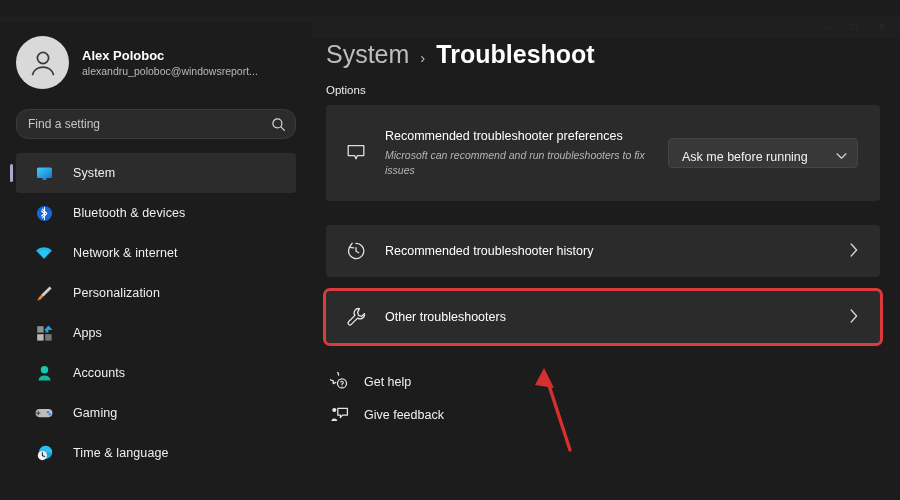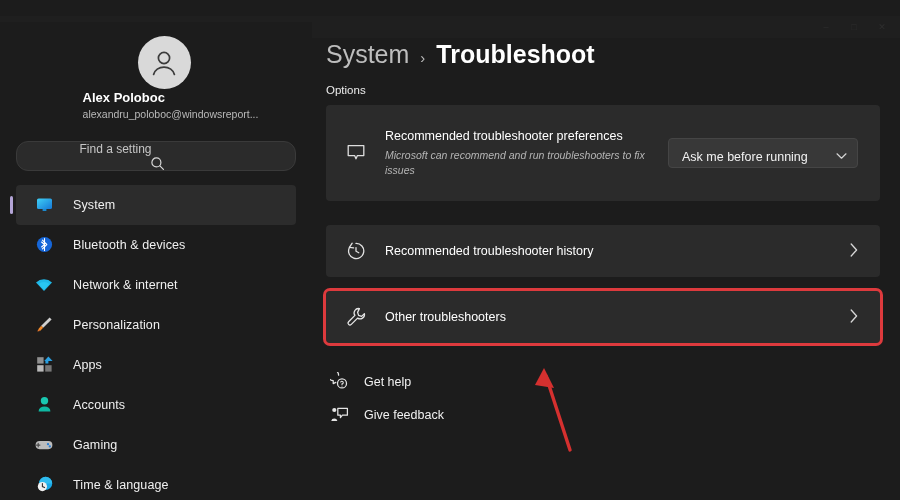--- a/index.html
+++ b/index.html
@@ -45,21 +45,20 @@
 
   
   .sidebar {
     position: absolute; top: 22px; left: 0;
     width: 312px; height: 478px;
     background: #1c1c1c;
   }
   .profile {
     display: flex; align-items: center;
     padding: 14px 0 0 16px;
-    flex-direction: column;
   }
   .avatar {
     width: 53px; height: 53px; border-radius: 50%;
     background: #d9d9d9;
     display: flex; align-items: center; justify-content: center;
     flex: none;
   }
   .avatar svg { display: block; }
   .profile-text { margin-left: 13px; min-width: 0; }
   .profile-name {
@@ -73,21 +72,20 @@
   }
 
   .searchwrap {
     margin: 20px 16px 0 16px;
     height: 30px;
     background: #2b2b2b;
     border: 1px solid #3a3a3a;
     border-radius: 12px;
     display: flex; align-items: center;
     padding: 0 9px 0 11px;
-    flex-direction: column;
   }
   .searchwrap input {
     flex: 1 1 auto;
     background: transparent; border: none; outline: none;
     color: #e6e6e6; font-size: 12px;
     font-family: "Liberation Sans", sans-serif;
   }
   .searchwrap input::placeholder { color: #c6c6c6; }
   .search-icon { color: #d9d9d9; display: flex; }
 

